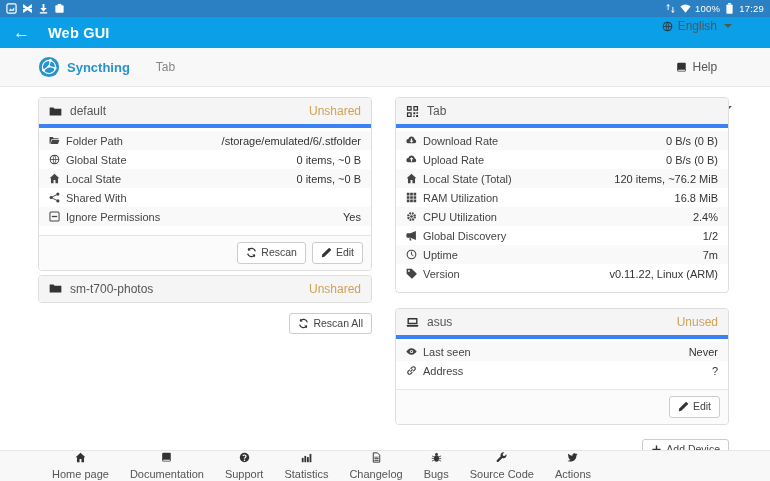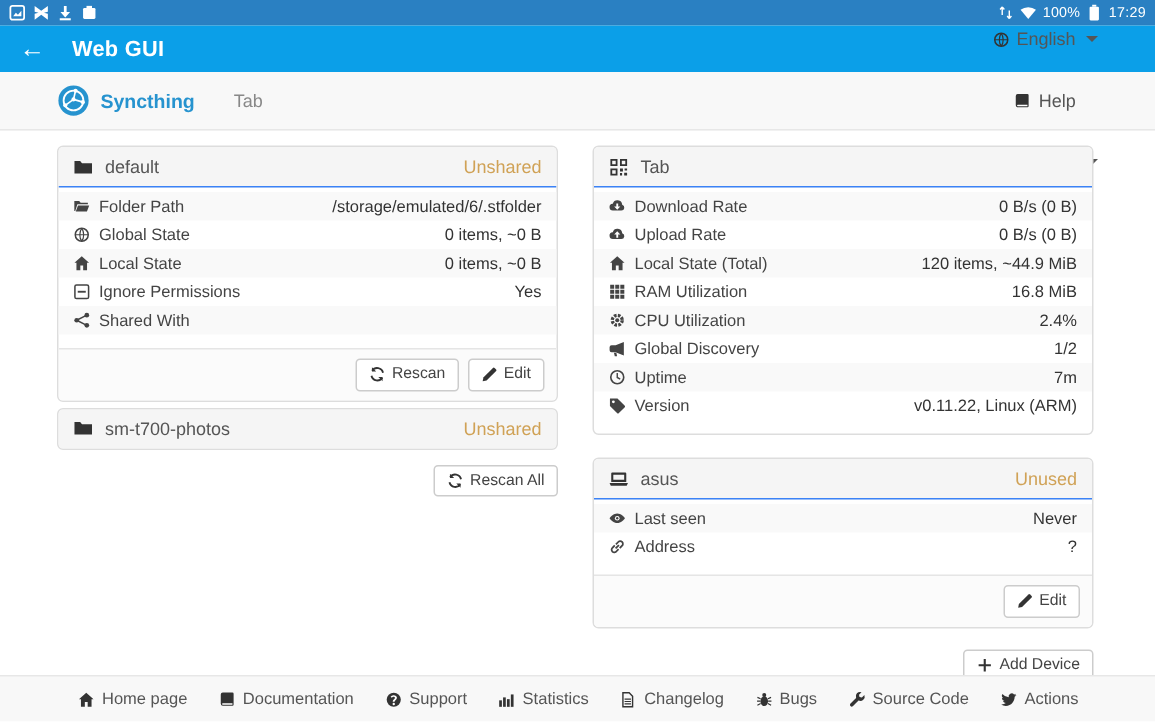--- a/index.html
+++ b/index.html
@@ -31,21 +31,21 @@
   .nav-page{margin-left:26px;color:#888;}
   .nav-right{margin-left:auto;display:flex;gap:27px;align-items:center;color:#555;flex-direction:column;}
   .nav-item{display:flex;align-items:center;gap:5px;cursor:pointer;}
   .nav-item .ic{color:#333;}
   .caret{display:inline-block;width:0;height:0;border-top:4px solid #555;
     border-left:4px solid transparent;border-right:4px solid transparent;margin-left:2px;}
   
   .content{display:flex;gap:23px;padding:10px 38px 0 38px;}
   .col{width:334px;flex:0 0 334px;}
   .panel{border:1px solid #ddd;border-radius:4px;background:#fff;overflow:hidden;}
-  .panel-header{background:#f5f5f5;border-bottom:1px solid #3b82f6;padding:6px 10px;
+  .panel-header{background:#f5f5f5;border-bottom:4px solid #3b82f6;padding:6px 10px;
     display:flex;align-items:center;gap:8px;font-size:12px;color:#555;cursor:pointer;}
   .panel-header .ic{color:#333;}
   .panel-status{margin-left:auto;font-size:12px;}
   .status-warning{color:#d0a256;}
   .panel.collapsed .panel-header{border-bottom:none;}
   .rows{padding:3px 0 9px 0;}
   .trow{display:flex;align-items:center;padding:2px 10px;font-size:11px;color:#444;
     min-height:15px;}
   .trow:nth-child(odd){background:#f9f9f9;}
   .lbl{display:flex;align-items:center;gap:6px;}
@@ -59,21 +59,21 @@
   .mb4{margin-bottom:4px;} .mb10{margin-bottom:10px;} .mb15{margin-bottom:15px;}
   .mt14{margin-top:14px;}
   
   .ic{display:inline-block;width:11px;height:11px;line-height:0;flex:0 0 auto;}
   .ic svg{width:100%;height:100%;display:block;}
   .ic-lg{width:13px;height:13px;}
   
   .page-footer{position:absolute;left:0;right:0;bottom:0;height:30px;background:#f8f8f8;
     border-top:1px solid #e7e7e7;display:flex;align-items:center;gap:21px;
     padding:0 52px;font-size:11px;color:#555;}
-  .flink{display:flex;align-items:center;gap:5px;cursor:pointer;white-space:nowrap;}
+  .flink{display:flex;align-items:center;gap:5px;cursor:pointer;white-space:nowrap;flex-direction:column;}
   .flink .ic{color:#333;}
 </style>
 </head>
 <body>
 
 <div class="status-bar">
   <div class="sb-left">
     <span class="sbic"><svg xmlns="http://www.w3.org/2000/svg" viewBox="0 0 12 12">
           <rect x="1" y="1" width="10" height="10" rx="1.5" fill="none" stroke="#fff" stroke-width="1.3"></rect>
           <path d="M3 8.5l2-2.5 1.5 1.5L9 4.5v4H3z" fill="#fff"></path>
@@ -205,41 +205,41 @@
                 </svg>
               </span>
               <span>Local State</span>
             </span>
           <span class="val">0 items, ~0 B</span>
         </div>
         <div class="trow">
           <span class="lbl">
               <span class="ic">
                 <svg xmlns="http://www.w3.org/2000/svg" fill="currentColor" viewBox="0 0 14 14">
-                  <rect x="1.2" y="1.2" width="11.6" height="11.6" rx="1.4" fill="none" stroke="currentColor" stroke-width="1.3"></rect>
-                  <rect x="3.6" y="6.2" width="6.8" height="1.6"></rect>
-                </svg>
-              </span>
-              <span>Ignore Permissions</span>
-            </span>
-          <span class="val">Yes</span>
-        </div>
-        <div class="trow">
-          <span class="lbl">
-              <span class="ic">
-                <svg xmlns="http://www.w3.org/2000/svg" fill="currentColor" viewBox="0 0 14 14">
                   <circle cx="11.3" cy="2.7" r="2"></circle>
                   <circle cx="2.7" cy="7" r="2"></circle>
                   <circle cx="11.3" cy="11.3" r="2"></circle>
                   <path d="M2.7 7l8.6-4.3M2.7 7l8.6 4.3" stroke="currentColor" stroke-width="1.2" fill="none"></path>
                 </svg>
               </span>
               <span>Shared With</span>
             </span>
           <span class="val"></span>
+        </div>
+        <div class="trow">
+          <span class="lbl">
+              <span class="ic">
+                <svg xmlns="http://www.w3.org/2000/svg" fill="currentColor" viewBox="0 0 14 14">
+                  <rect x="1.2" y="1.2" width="11.6" height="11.6" rx="1.4" fill="none" stroke="currentColor" stroke-width="1.3"></rect>
+                  <rect x="3.6" y="6.2" width="6.8" height="1.6"></rect>
+                </svg>
+              </span>
+              <span>Ignore Permissions</span>
+            </span>
+          <span class="val">Yes</span>
         </div>
       </div>
       <div class="panel-footer">
         <span class="btn">
           <span class="ic">
               <svg xmlns="http://www.w3.org/2000/svg" fill="currentColor" viewBox="0 0 14 14">
                 <path fill="none" stroke="currentColor" stroke-width="1.6" d="M11.9 5.7A5.1 5.1 0 002.7 4M2.1 8.3A5.1 5.1 0 0011.3 10"></path>
                 <path d="M2.5 1v3.6h3.6zM11.5 13V9.4H7.9z"></path>
               </svg>
             </span>
@@ -319,21 +319,21 @@
         </div>
         <div class="trow">
           <span class="lbl">
               <span class="ic">
                 <svg xmlns="http://www.w3.org/2000/svg" fill="currentColor" viewBox="0 0 14 14">
                   <path d="M7 1L.8 6.6h1.7V13h3.3V9h2.4v4h3.3V6.6h1.7z"></path>
                 </svg>
               </span>
               <span>Local State (Total)</span>
             </span>
-          <span class="val">120 items, ~44.9 MiB</span>
+          <span class="val">120 items, ~76.2 MiB</span>
         </div>
         <div class="trow">
           <span class="lbl">
               <span class="ic">
                 <svg xmlns="http://www.w3.org/2000/svg" fill="currentColor" viewBox="0 0 14 14">
                   <path d="M1 1h3.4v3.4H1zM5.3 1h3.4v3.4H5.3zM9.6 1H13v3.4H9.6zM1 5.3h3.4v3.4H1zM5.3 5.3h3.4v3.4H5.3zM9.6 5.3H13v3.4H9.6zM1 9.6h3.4V13H1zM5.3 9.6h3.4V13H5.3zM9.6 9.6H13V13H9.6z"></path>
                 </svg>
               </span>
               <span>RAM Utilization</span>
             </span>

